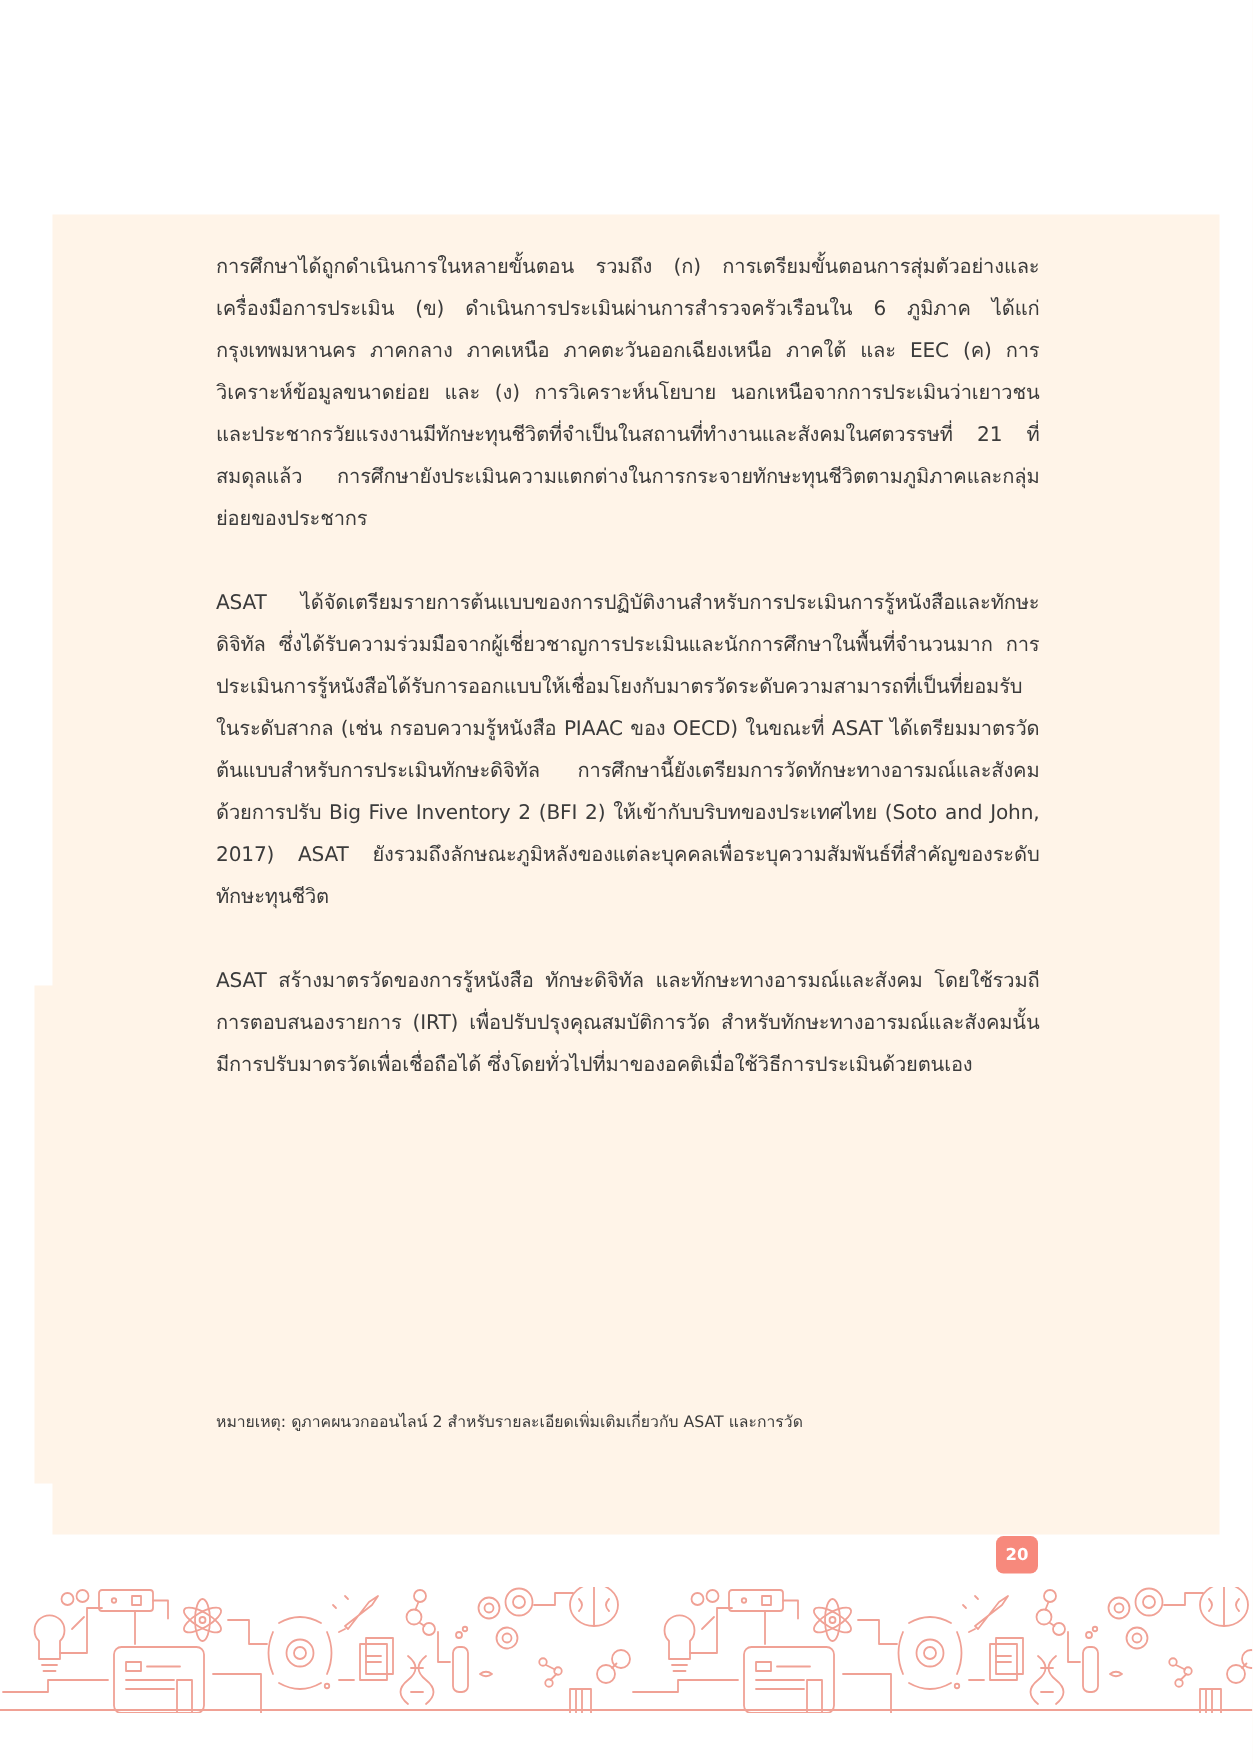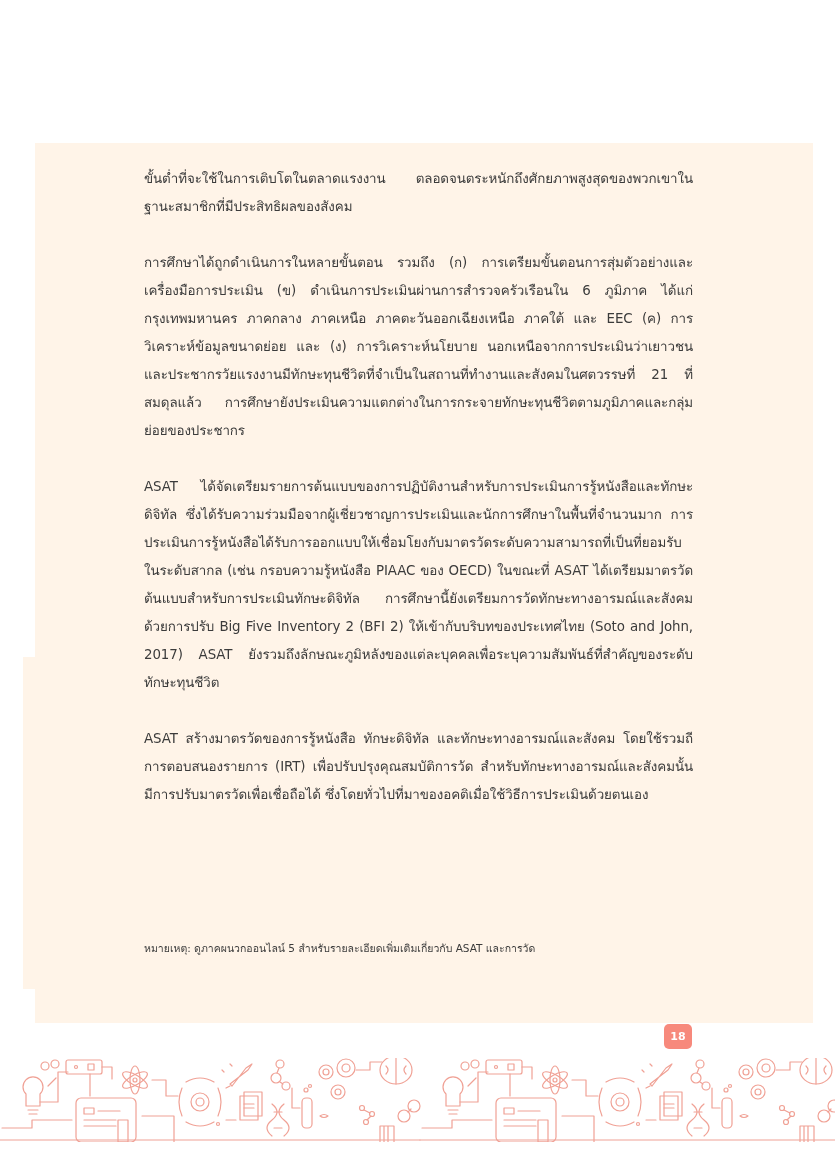--- a/index.html
+++ b/index.html
@@ -81,29 +81,28 @@
     display: block;
   }
 </style>
 </head>
 <body>
 
 <div class="panel"></div>
 <div class="panel-step"></div>
 
 <div class="content">
-  <p class="para">ขั้นต่ำที่จะใช้ในการเติบโตในตลาดแรงงาน ตลอดจนตระหนักถึงศักยภาพสูงสุดของพวกเขาในฐานะสมาชิกที่มีประสิทธิผลของสังคม</p>
   <p class="para">การศึกษาได้ถูกดำเนินการในหลายขั้นตอน รวมถึง (ก) การเตรียมขั้นตอนการสุ่มตัวอย่างและเครื่องมือการประเมิน (ข) ดำเนินการประเมินผ่านการสำรวจครัวเรือนใน 6 ภูมิภาค ได้แก่ กรุงเทพมหานคร ภาคกลาง ภาคเหนือ ภาคตะวันออกเฉียงเหนือ ภาคใต้ และ EEC (ค) การวิเคราะห์ข้อมูลขนาดย่อย และ (ง) การวิเคราะห์นโยบาย นอกเหนือจากการประเมินว่าเยาวชนและประชากรวัยแรงงานมีทักษะทุนชีวิตที่จำเป็นในสถานที่ทำงานและสังคมในศตวรรษที่ 21 ที่สมดุลแล้ว การศึกษายังประเมินความแตกต่างในการกระจายทักษะทุนชีวิตตามภูมิภาคและกลุ่มย่อยของประชากร</p>
   <p class="para">ASAT ได้จัดเตรียมรายการต้นแบบของการปฏิบัติงานสำหรับการประเมินการรู้หนังสือและทักษะดิจิทัล ซึ่งได้รับความร่วมมือจากผู้เชี่ยวชาญการประเมินและนักการศึกษาในพื้นที่จำนวนมาก การประเมินการรู้หนังสือได้รับการออกแบบให้เชื่อมโยงกับมาตรวัดระดับความสามารถที่เป็นที่ยอมรับในระดับสากล (เช่น กรอบความรู้หนังสือ PIAAC ของ OECD) ในขณะที่ ASAT ได้เตรียมมาตรวัดต้นแบบสำหรับการประเมินทักษะดิจิทัล การศึกษานี้ยังเตรียมการวัดทักษะทางอารมณ์และสังคมด้วยการปรับ Big Five Inventory 2 (BFI 2) ให้เข้ากับบริบทของประเทศไทย (Soto and John, 2017) ASAT ยังรวมถึงลักษณะภูมิหลังของแต่ละบุคคลเพื่อระบุความสัมพันธ์ที่สำคัญของระดับทักษะทุนชีวิต</p>
   <p class="para">ASAT สร้างมาตรวัดของการรู้หนังสือ ทักษะดิจิทัล และทักษะทางอารมณ์และสังคม โดยใช้รวมถีการตอบสนองรายการ (IRT) เพื่อปรับปรุงคุณสมบัติการวัด สำหรับทักษะทางอารมณ์และสังคมนั้น มีการปรับมาตรวัดเพื่อเชื่อถือได้ ซึ่งโดยทั่วไปที่มาของอคติเมื่อใช้วิธีการประเมินด้วยตนเอง</p>
 </div>
 
-<div class="note">หมายเหตุ: ดูภาคผนวกออนไลน์ 5 สำหรับรายละเอียดเพิ่มเติมเกี่ยวกับ ASAT  และการวัด</div>
-
-<div class="page-badge">18</div>
+<div class="note">หมายเหตุ: ดูภาคผนวกออนไลน์ 2 สำหรับรายละเอียดเพิ่มเติมเกี่ยวกับ ASAT  และการวัด</div>
+
+<div class="page-badge">20</div>
 
 <div class="footer-art">
   <svg width="835" height="84" viewBox="0 0 835 84" xmlns="http://www.w3.org/2000/svg">
     <defs>
       <g id="tile" fill="none" stroke="#f0a195" stroke-width="1.2" stroke-linecap="round" stroke-linejoin="round">
 
         <path d="M26 36 a10 10 0 1 1 14 0 v12 h-14 z"></path>
         <line x1="28" y1="52" x2="38" y2="52"></line>
         <line x1="29" y1="56" x2="37" y2="56"></line>
 

